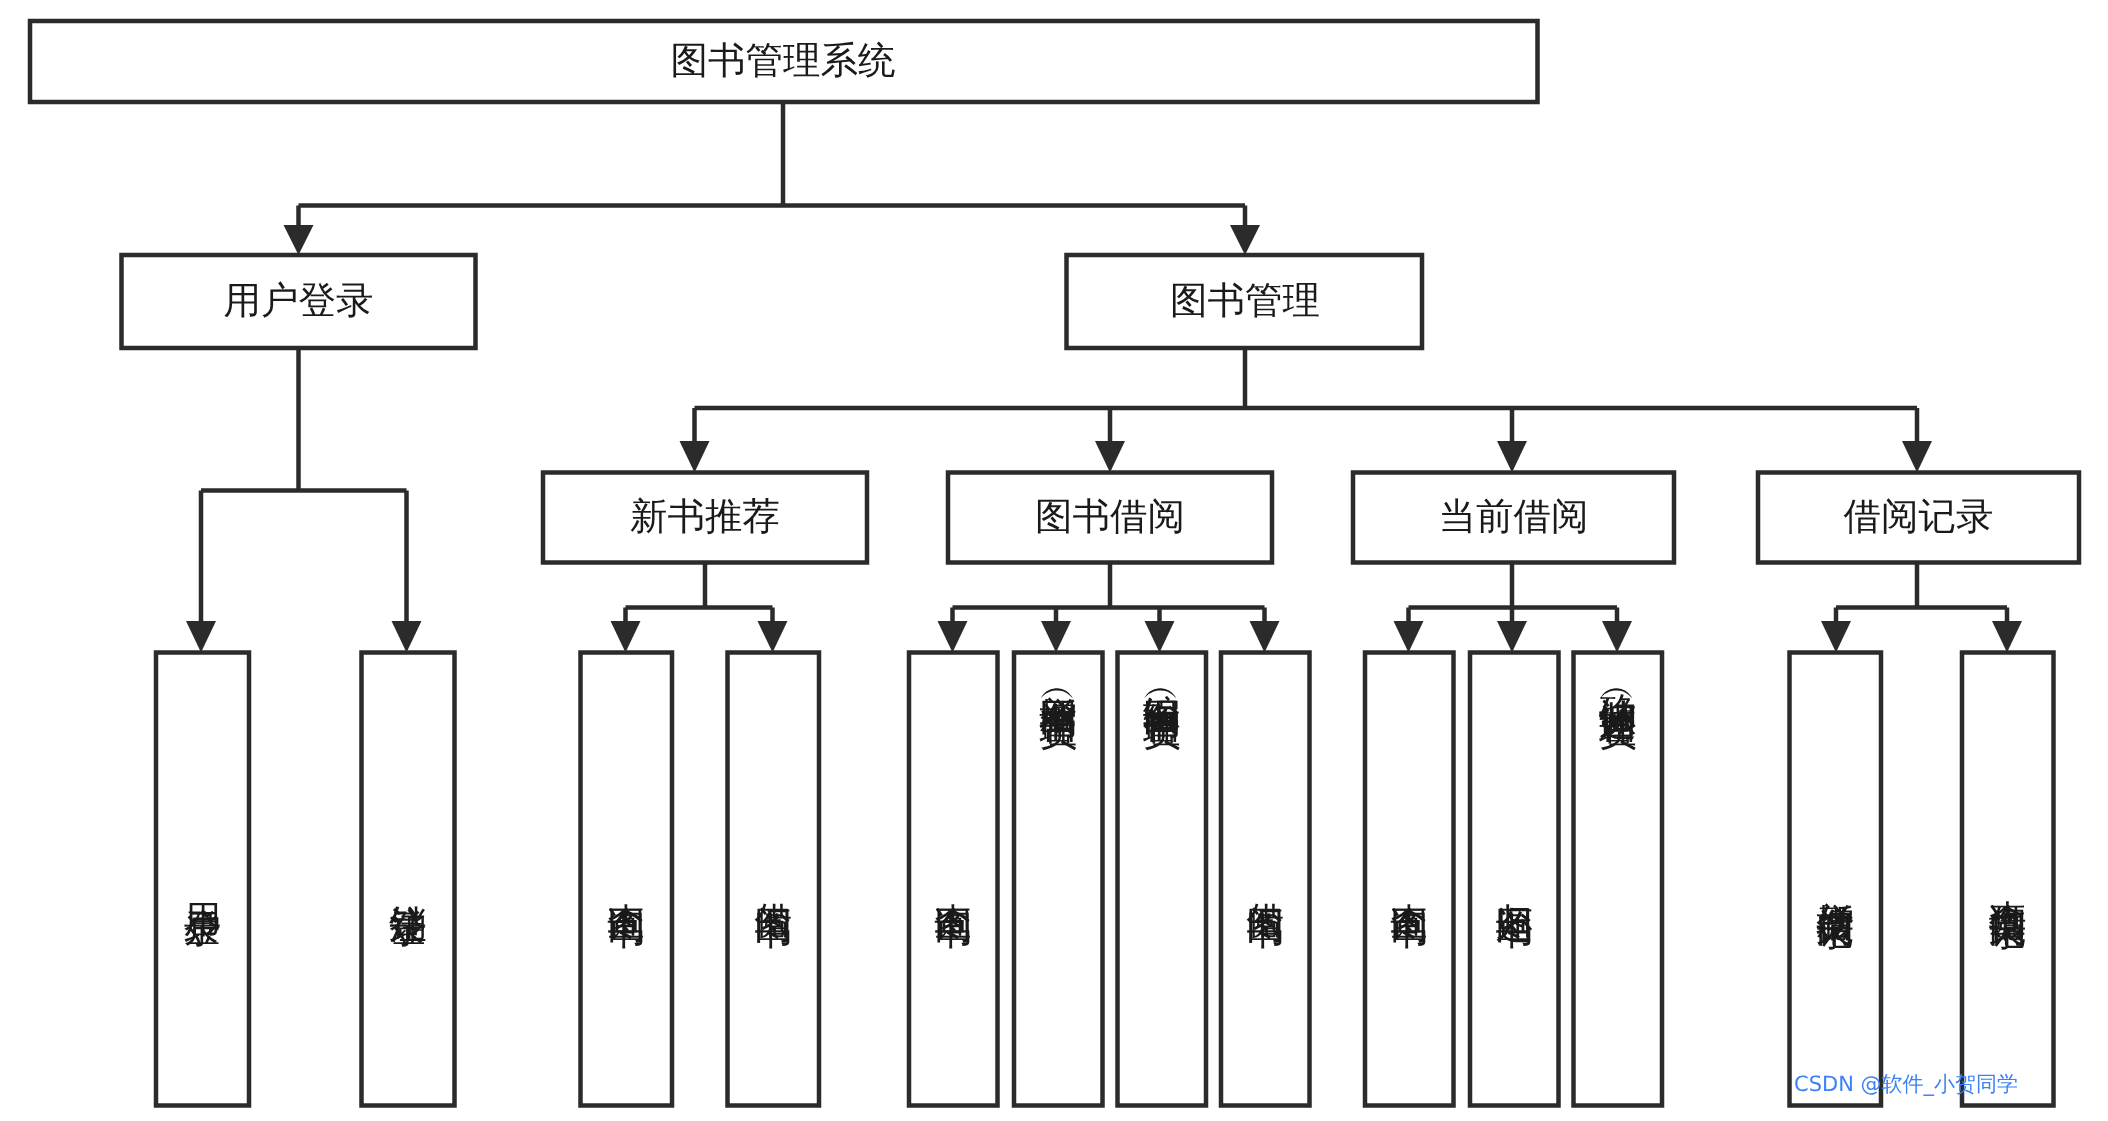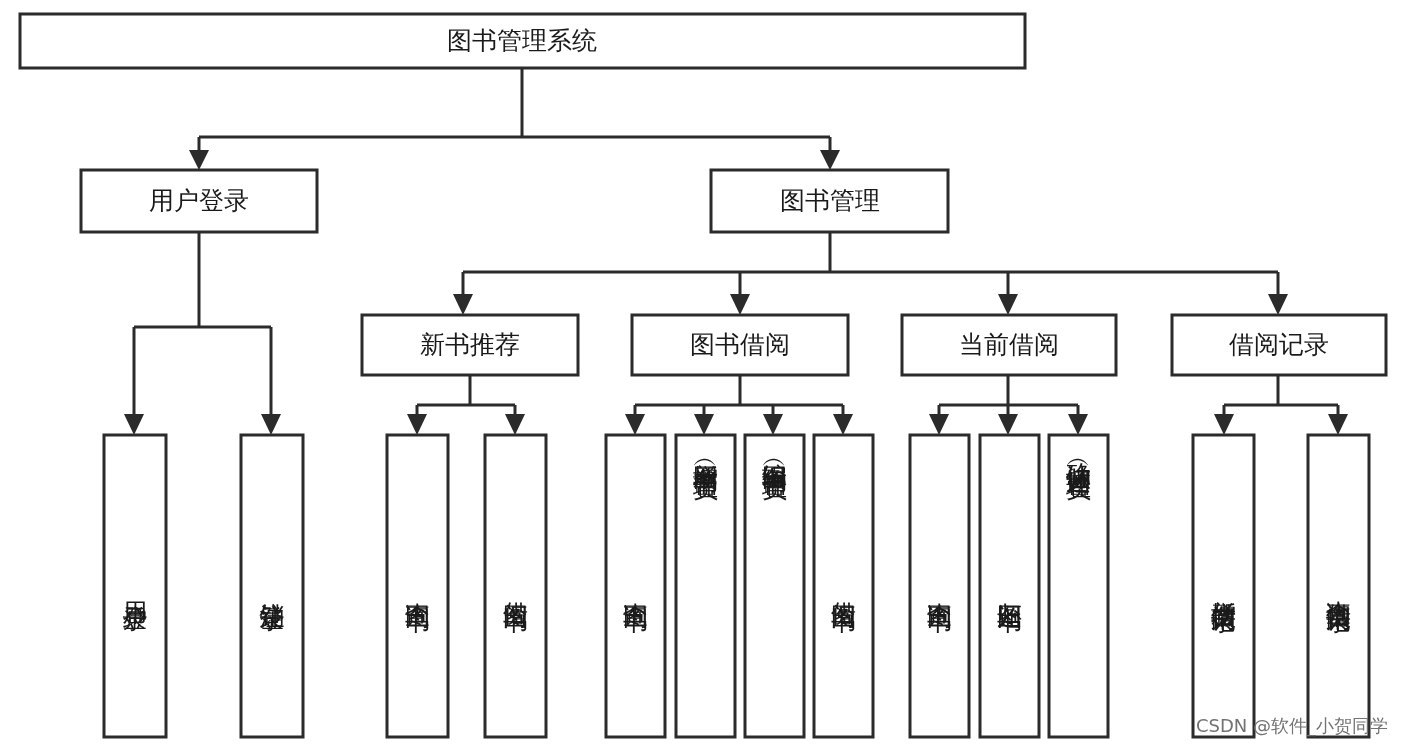--- a/index.html
+++ b/index.html
@@ -63,22 +63,22 @@
     justify-content: center;
     white-space: nowrap;
     pointer-events: none;
     user-select: none;
   }
   .watermark {
     position: absolute;
     left: 1196px;
     top: 714px;
     font-family: "DejaVu Sans", "Liberation Sans", sans-serif;
-    font-size: 18px;
-    color: #737373;
+    font-size: 14px;
+    color: #3b82f6;
     white-space: nowrap;
     user-select: none;
   }
 </style>
 </head>
 <body>
 
 <div id="diagram-root">
 
   <svg class="canvas" viewBox="0 0 1405 747" xmlns="http://www.w3.org/2000/svg">

